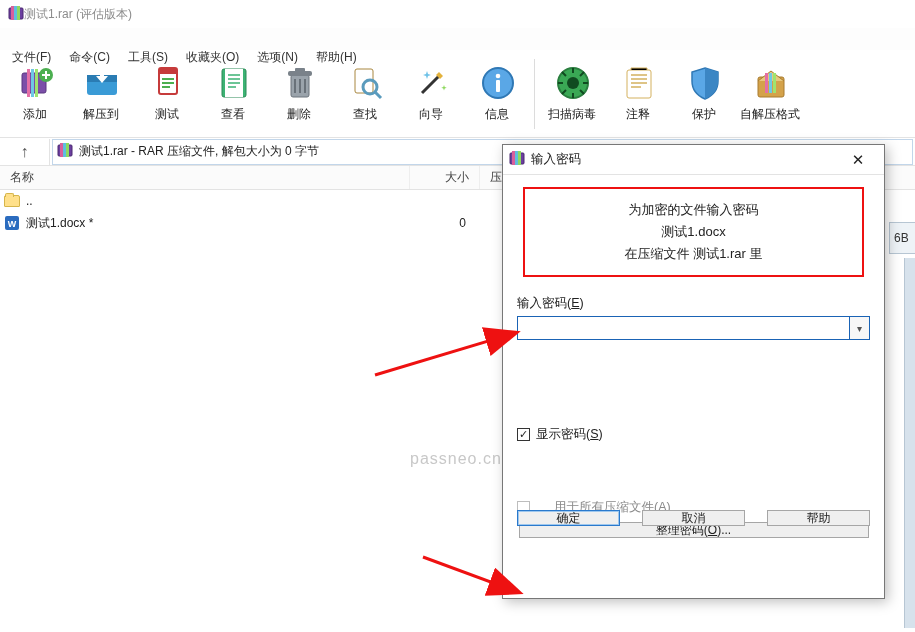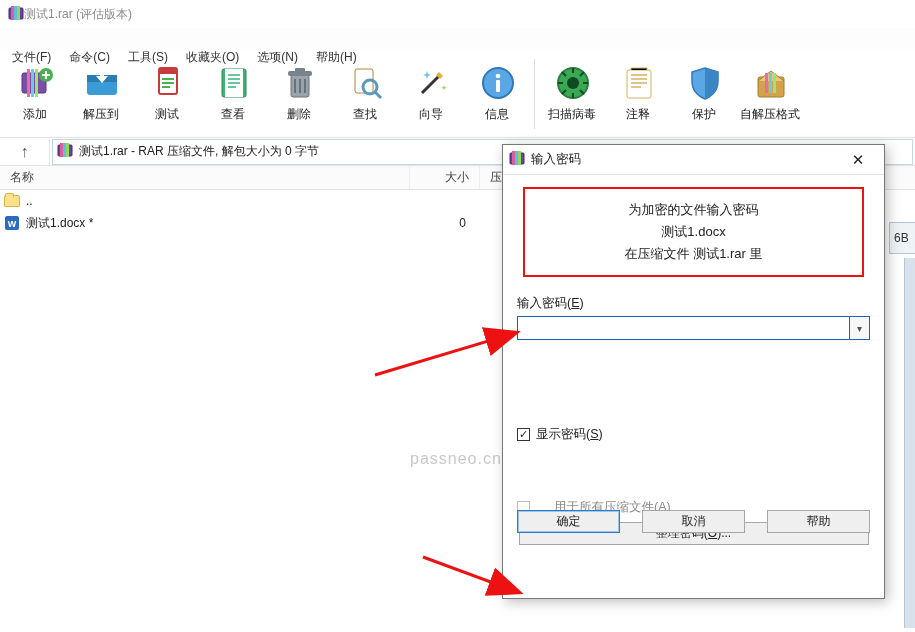--- a/index.html
+++ b/index.html
@@ -54,21 +54,21 @@
   .dlg-body { padding:10px 14px 0 14px; position:relative; }
   .redbox { border:2px solid #e11; padding:10px 0; margin:2px 6px 18px 6px; text-align:center; font-size:13px; line-height:1.7; }
   .label-enter { font-size:12.5px; margin-bottom:4px; }
   .pwdrow { display:flex; }
   .pwdfield { flex:1; height:24px; border:1px solid #1a63b5; background:#fff; padding:2px 4px; font-size:13px; }
   .pwddrop { width:20px; height:24px; border:1px solid #1a63b5; border-left:none; display:flex; align-items:center; justify-content:center; color:#555; background:#f7f7f7; font-size:10px; }
   .chkrow { display:flex; align-items:center; gap:6px; margin-top:86px; font-size:12.5px; }
   .chkbox { width:13px; height:13px; border:1px solid #333; display:flex; align-items:center; justify-content:center; font-size:11px; background:#fff; }
   .chkrow2 { display:flex; align-items:center; gap:24px; margin-top:56px; font-size:12.5px; color:#8a8a8a; }
   .chkbox-disabled { width:13px; height:13px; border:1px solid #bdbdbd; background:#fff; }
-  .dlgbtn { height:23px; border:1px solid #a6a6a6; background:#efefef; font-size:12px; display:flex; align-items:center; justify-content:center; cursor:pointer; }
+  .dlgbtn { height:16px; border:1px solid #a6a6a6; background:#efefef; font-size:12px; display:flex; align-items:center; justify-content:center; cursor:pointer; }
   .organize { width:350px; margin:6px auto 0 auto; }
   .dlg-actions { position:absolute; left:14px; right:14px; bottom:12px; display:flex; justify-content:space-between; gap:22px; }
   .dlg-actions .dlgbtn { flex:1; }
   .dlg-actions .ok { border:1px solid #2a79cc; box-shadow:inset 0 0 0 1px #9ec7ee; }
 
   
   .peek { position:absolute; right:0; top:222px; width:26px; height:32px; background:#eef3f7; border:1px solid #b7c6d3; border-right:none; display:flex; align-items:center; padding-left:4px; font-size:12px; color:#333; }
   .peekstrip { position:absolute; right:0; top:258px; width:11px; height:370px; background:#d7e2ec; border-left:1px solid #b7c6d3; }
 
   

